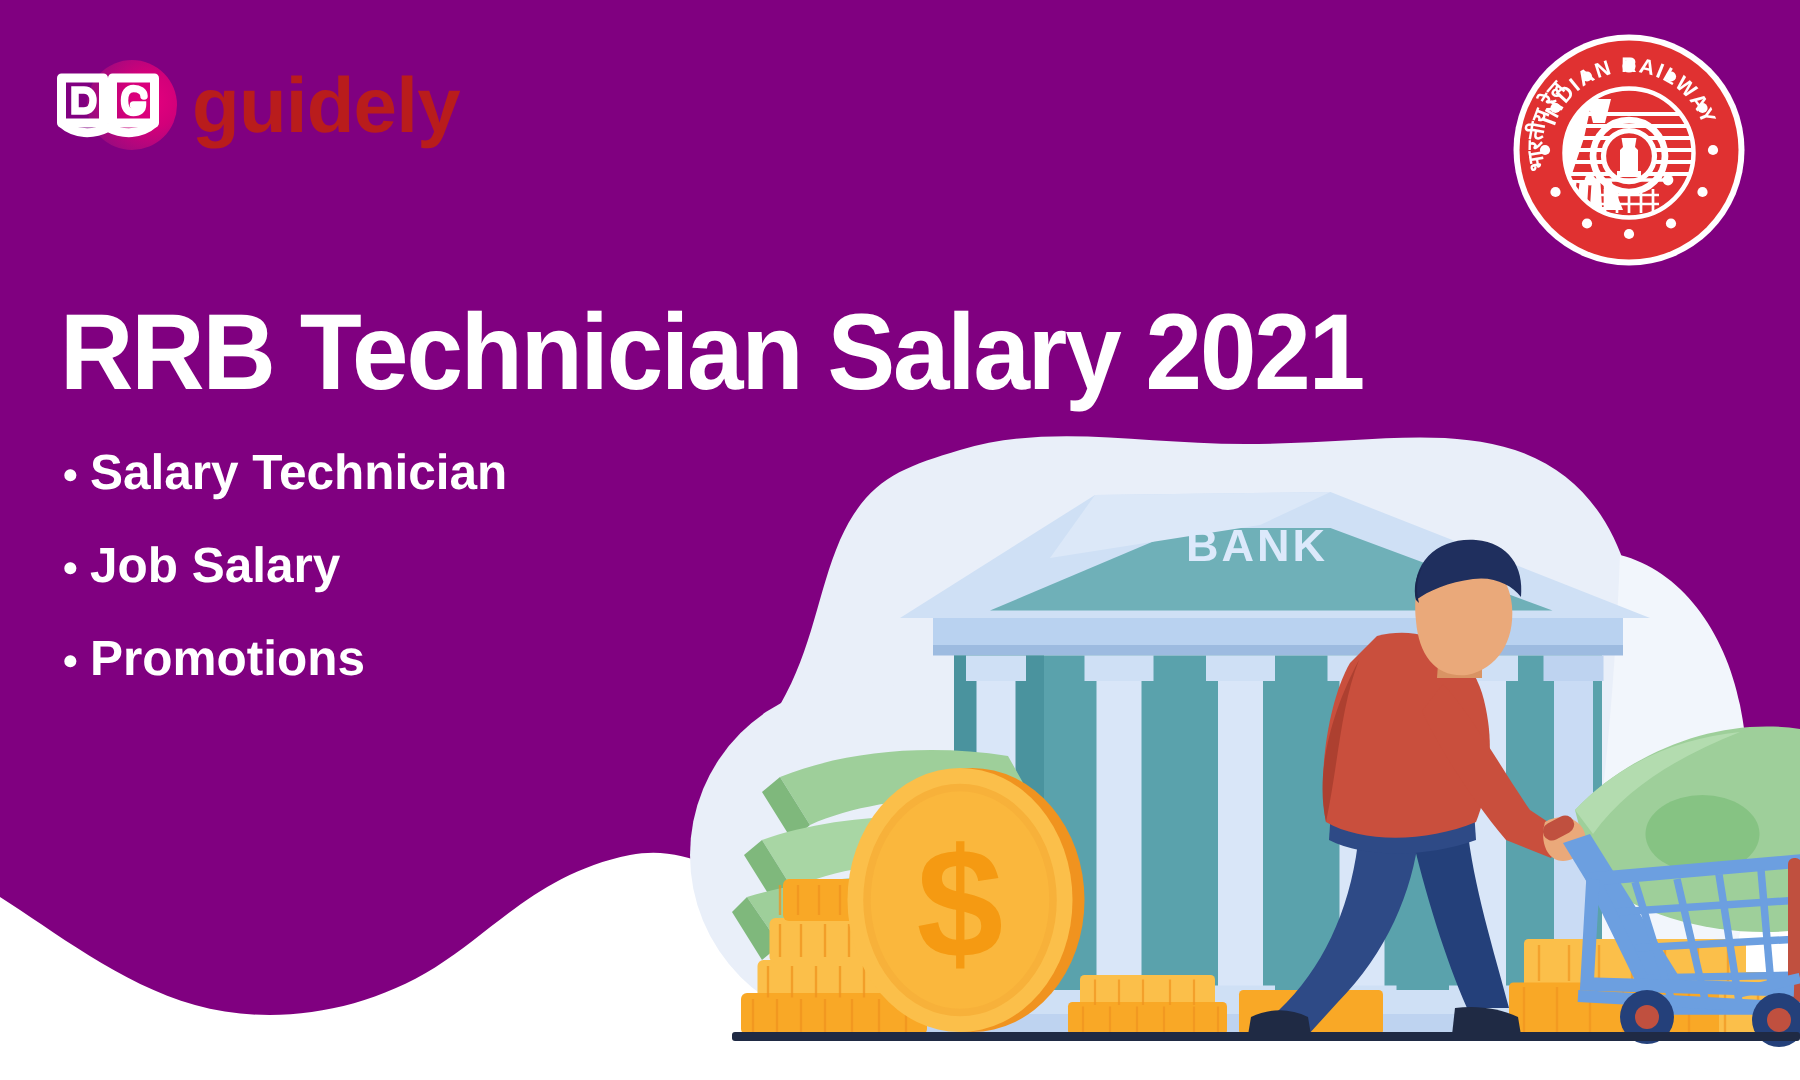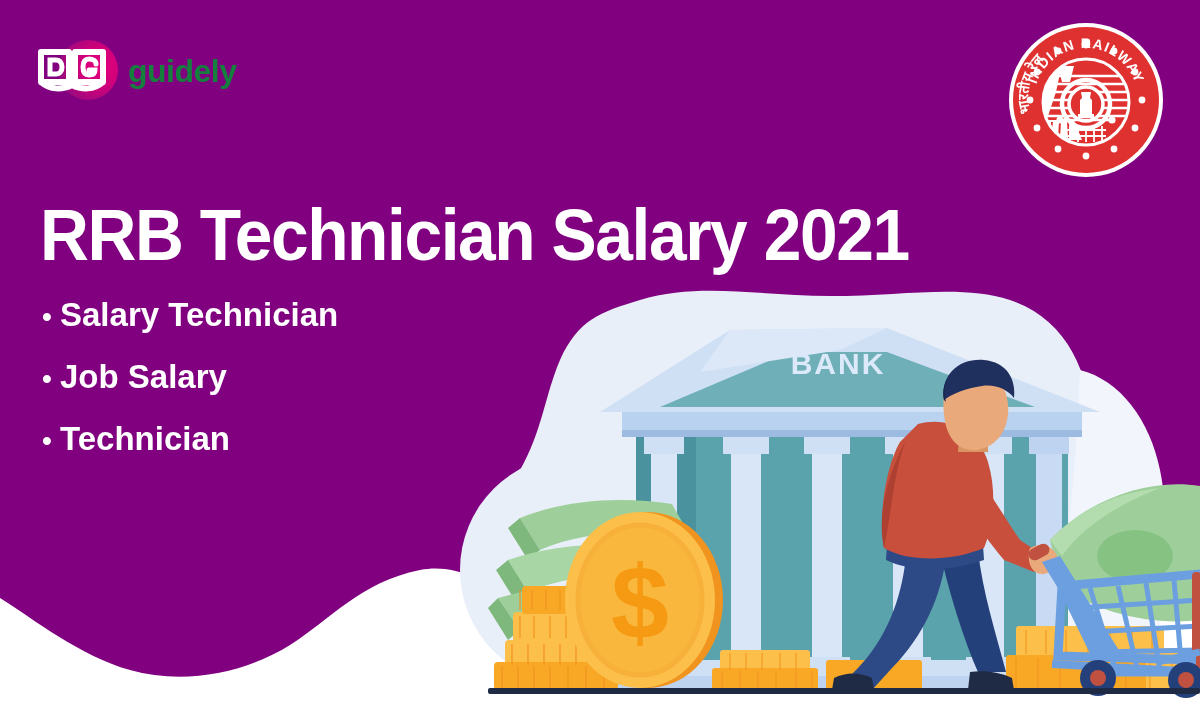--- a/index.html
+++ b/index.html
@@ -46,22 +46,22 @@
     height: 60px;
     border-radius: 50%;
     background: radial-gradient(circle at 70% 45%, #e5007e 0%, #d2007a 35%, #9b0a7f 75%, #800080 100%);
   }
   #logo-mark svg {
     position: absolute;
     left: 0;
     top: 8px;
   }
   #brand-name {
-    color: #15803d;
-    font-size: 32px;
+    color: #b91c1c;
+    font-size: 52px;
     font-weight: 700;
     letter-spacing: -0.5px;
     line-height: 1;
     font-family: "Liberation Sans", sans-serif;
   }
   
   #headline {
     position: absolute;
     left: 40px;
     top: 150px;
@@ -380,21 +380,21 @@
     <li>
       <span class="dot">•</span>
       <span>Salary Technician</span>
     </li>
     <li>
       <span class="dot">•</span>
       <span>Job Salary</span>
     </li>
     <li>
       <span class="dot">•</span>
-      <span>Technician</span>
+      <span>Promotions</span>
     </li>
   </ul>
 
   <svg id="emblem" viewBox="0 0 156 156" width="156" height="156">
     <defs>
       <path id="arc-en" d="M 26,78 A 52,52 0 0 1 130,78" fill="none"></path>
       <path id="arc-hi" d="M 24,96 A 54,54 0 0 1 40,34" fill="none"></path>
       <clipPath id="loco-clip">
           <circle cx="78" cy="80" r="43"></circle>
         </clipPath>

